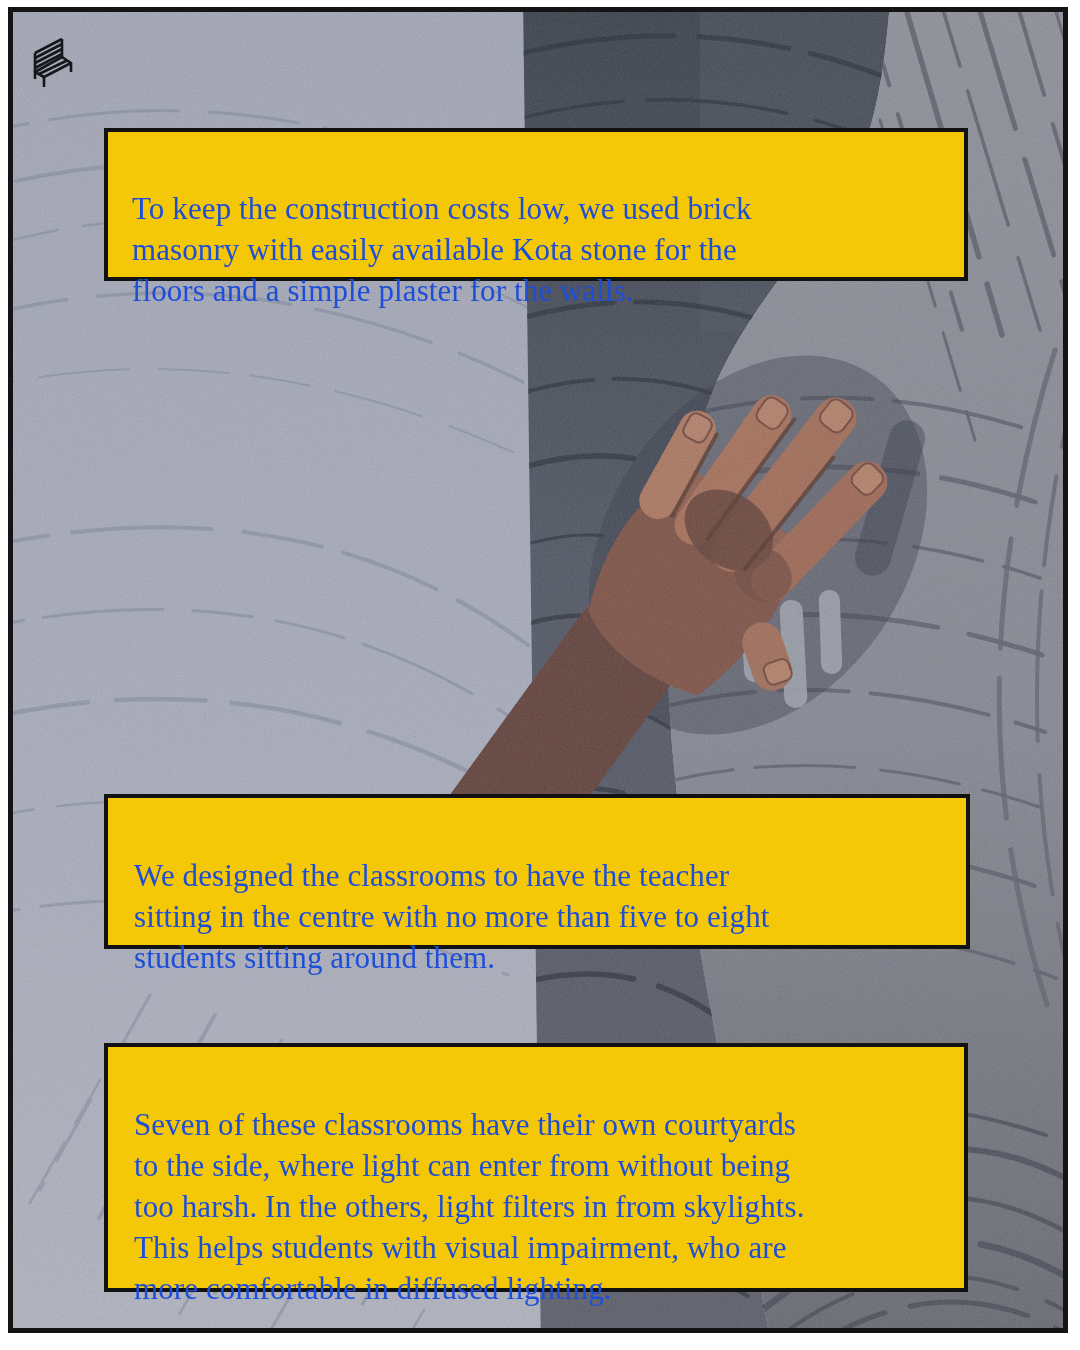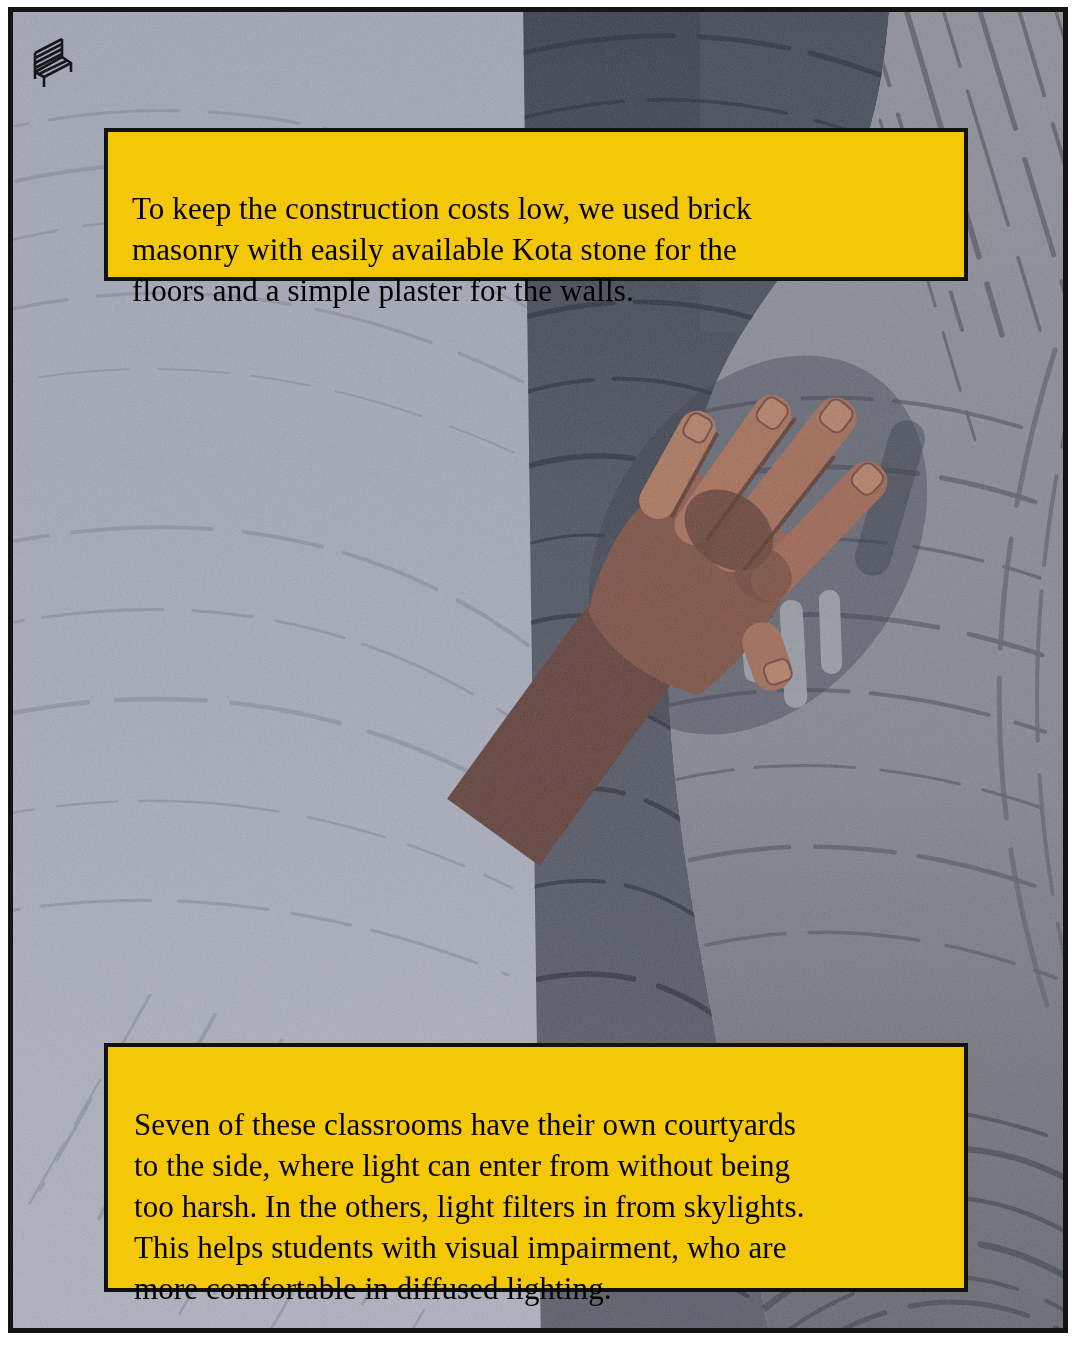--- a/index.html
+++ b/index.html
@@ -28,21 +28,21 @@
     left: 26px; top: 26px;
     width: 90px; height: 90px;
     z-index: 3;
   }
   .caption {
     position: absolute;
     z-index: 2;
     box-sizing: border-box;
     background: #f4c707;
     border: 4px solid #121212;
-    color: #000000;
+    color: #1d4ed8;
     font-size: 31px;
     line-height: 41px;
     white-space: pre-line;
     letter-spacing: 0.1px;
   }
   #cap1 { left: 104px; top: 128px; width: 864px; height: 153px; padding: 15px 24px; }
   #cap2 { left: 104px; top: 794px; width: 866px; height: 155px; padding: 16px 26px; }
   #cap3 { left: 104px; top: 1000px; width: 864px; height: 249px; padding: 16px 26px; margin-top: 43px; }
 </style>
 </head>
@@ -231,20 +231,25 @@
       <path d="M45 37 L45 46"></path>
       <path d="M9 46 L9 53"></path>
     </g>
   </svg>
 
   <div class="caption" id="cap1">
     <span>To keep the construction costs low, we used brick
 masonry with easily available Kota stone for the
 floors and a simple plaster for the walls.</span>
   </div>
+  <div class="caption" id="cap2">
+    <span>We designed the classrooms to have the teacher
+sitting in the centre with no more than five to eight
+students sitting around them.</span>
+  </div>
   <div class="caption" id="cap3">
     <span>Seven of these classrooms have their own courtyards
 to the side, where light can enter from without being
 too harsh. In the others, light filters in from skylights.
 This helps students with visual impairment, who are
 more comfortable in diffused lighting.</span>
   </div>
 
 </div>
 

